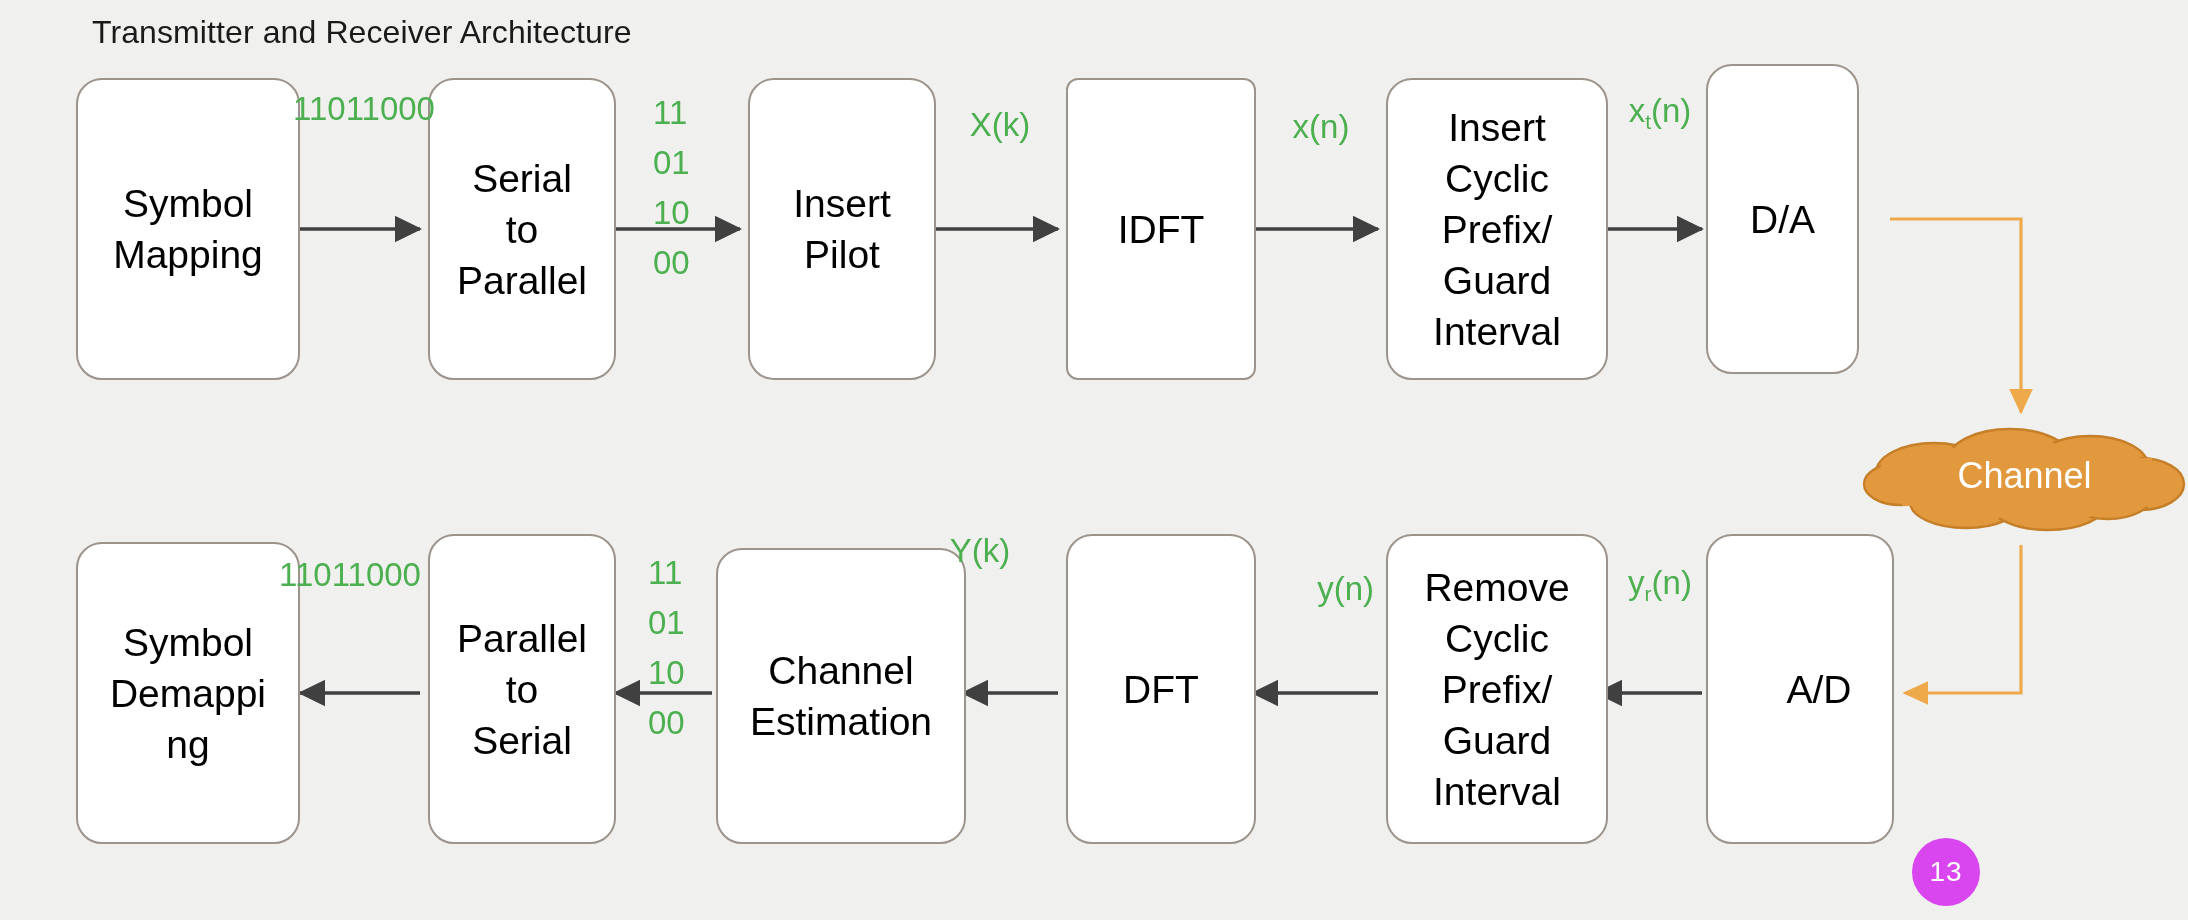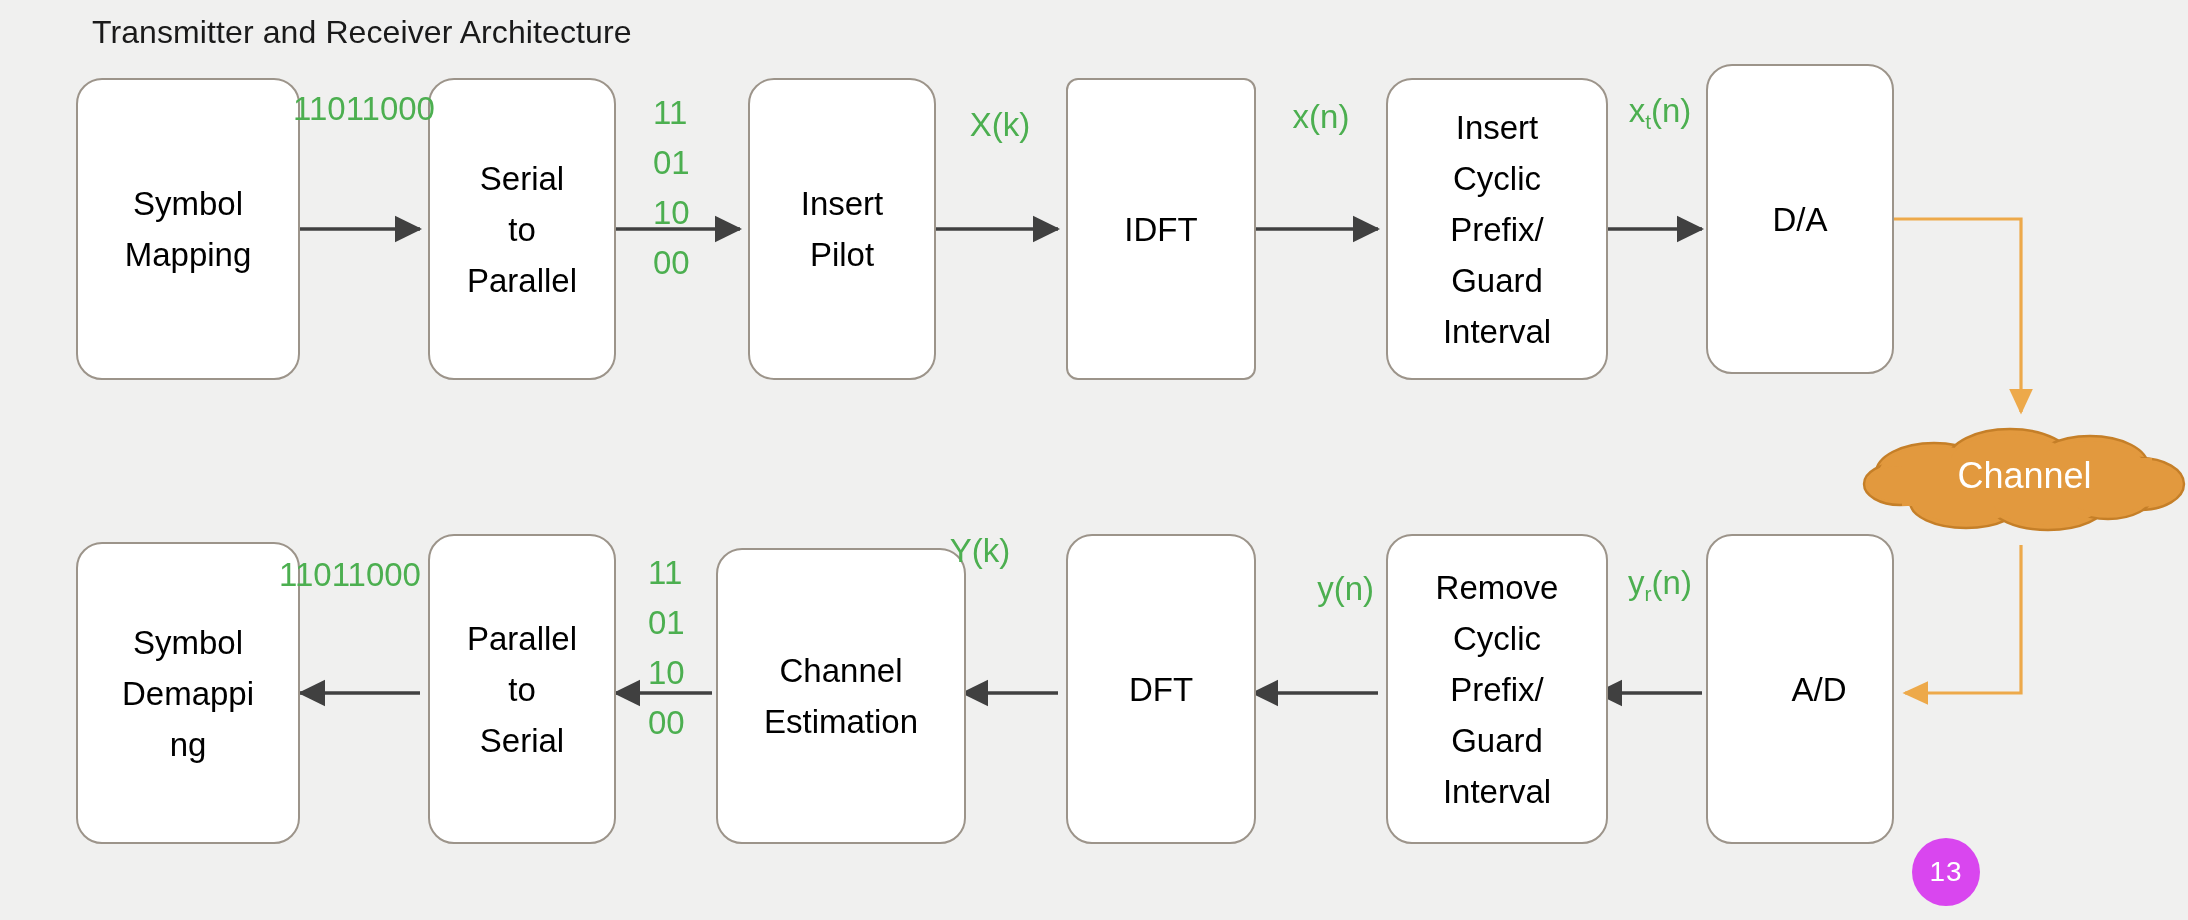--- a/index.html
+++ b/index.html
@@ -43,21 +43,21 @@
     position: absolute;
     box-sizing: border-box;
     background: #FFFFFF;
     border: 2.4px solid #9C948A;
     border-radius: 26px;
     display: flex;
     align-items: center;
     justify-content: center;
     text-align: center;
     color: #000000;
-    font-size: 33px;
+    font-size: 39px;
     line-height: 51px;
     font-weight: 400;
     padding: 4px 6px;
     white-space: pre-line;
     z-index: 3;
   }
 
   
   .sig {
     position: absolute;
@@ -208,32 +208,32 @@
 Pilot</div>
 
   <div class="node" style="left:1066px;top:78px;  width:190px; height:302px;border-radius:12px;">IDFT</div>
 
   <div class="node" style="left:1386px;top:78px;  width:222px; height:302px;">Insert
 Cyclic
 Prefix/
 Guard
 Interval</div>
 
-  <div class="node" style="left:1706px;top:64px;  width:188px; height:310px;">D/A</div>
+  <div class="node" style="left:1706px;top:64px;  width:153px; height:310px;">D/A</div>
 
   <div class="sig" style="left:276px; top:90px;  width:176px;">11011000</div>
 
   <div class="sig stack" style="left:653px; top:88px;  width:90px;">11
 01
 10
 00</div>
 
   <div class="sig" style="left:952px; top:106px; width:96px;">X(k)</div>
 
-  <div class="sig" style="left:1268px;top:98px;  width:106px;">x(n)</div>
+  <div class="sig" style="left:1268px;top:108px;  width:106px;">x(n)</div>
 
   <div class="sig" style="left:1612px;top:92px;  width:96px;"><span>x</span><sub>t</sub><span>(n)</span></div>
 
   <div class="node" style="left:76px;  top:542px; width:224px; height:302px;">Symbol
 Demappi
 ng</div>
 
   <div class="node" style="left:428px; top:534px; width:188px; height:310px;">Parallel
 to
 Serial</div>

